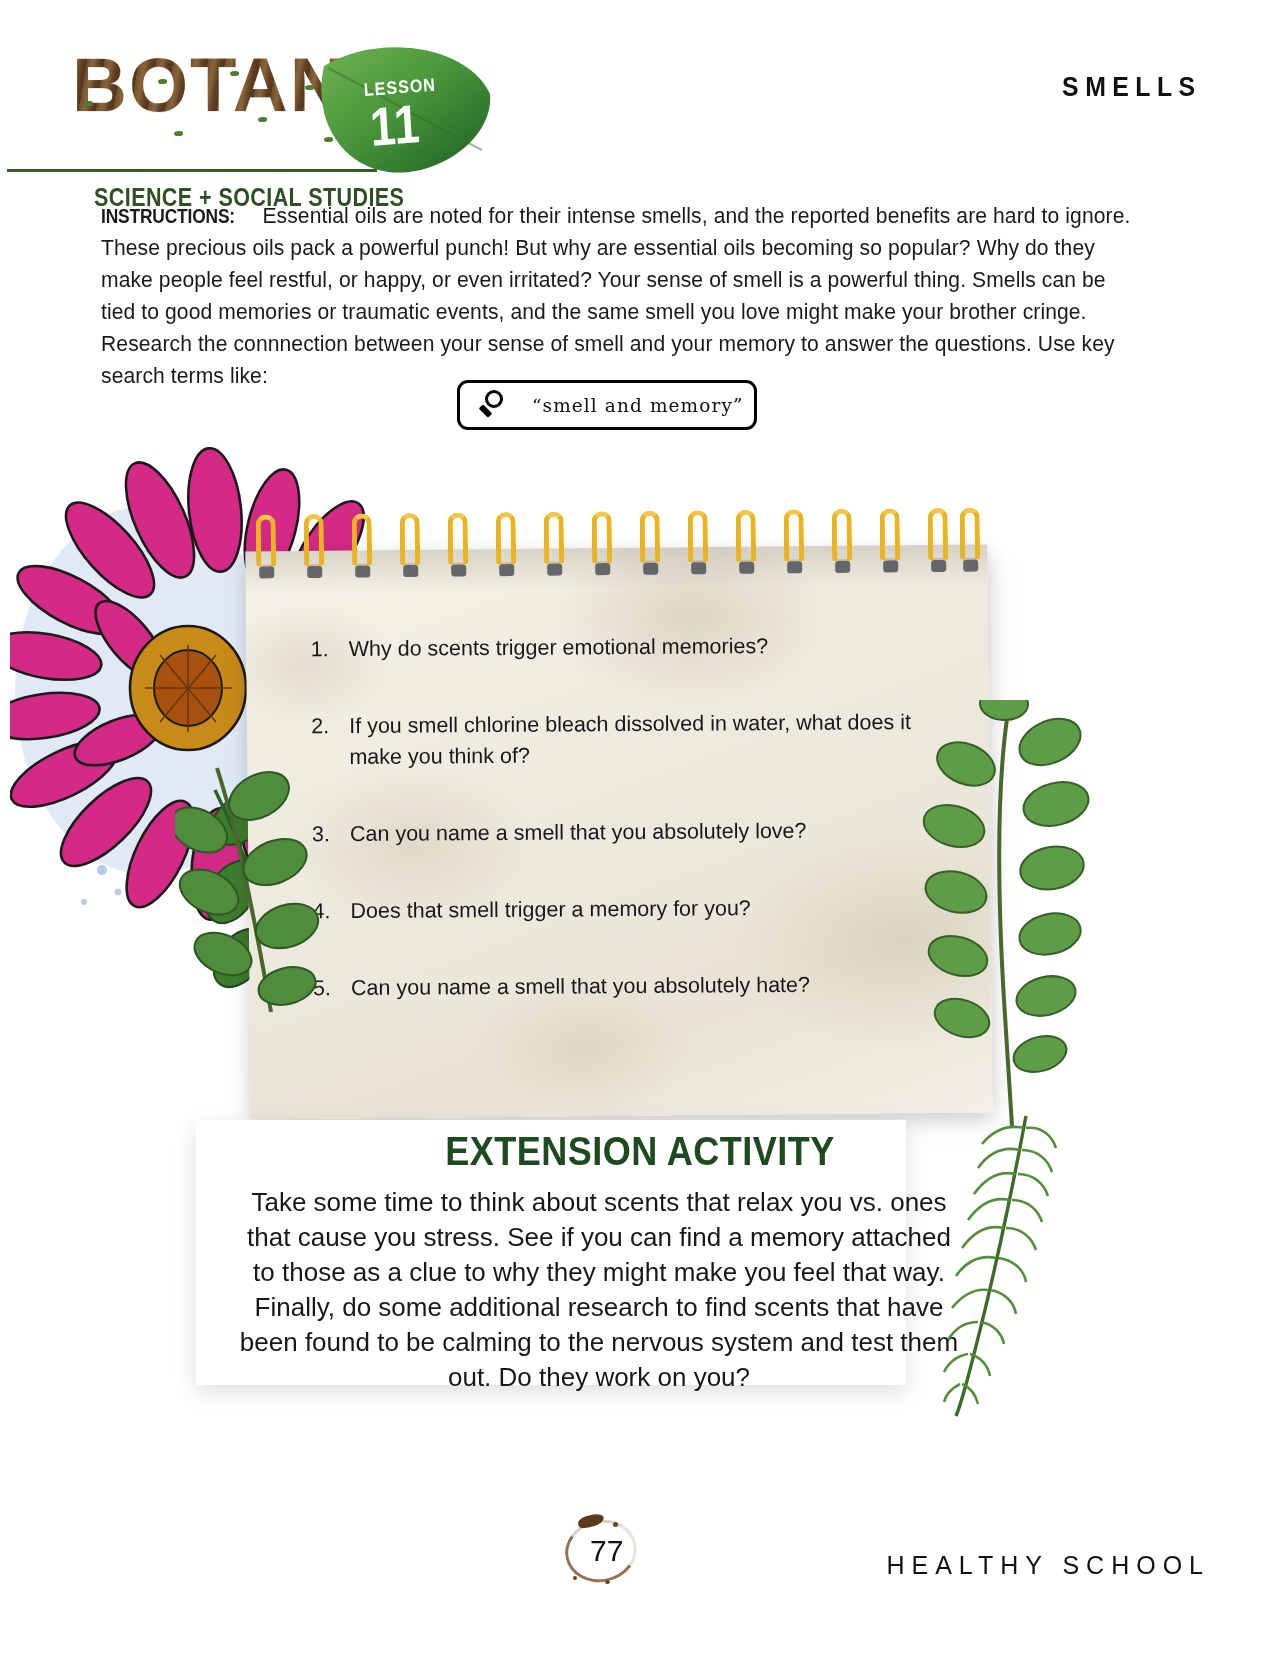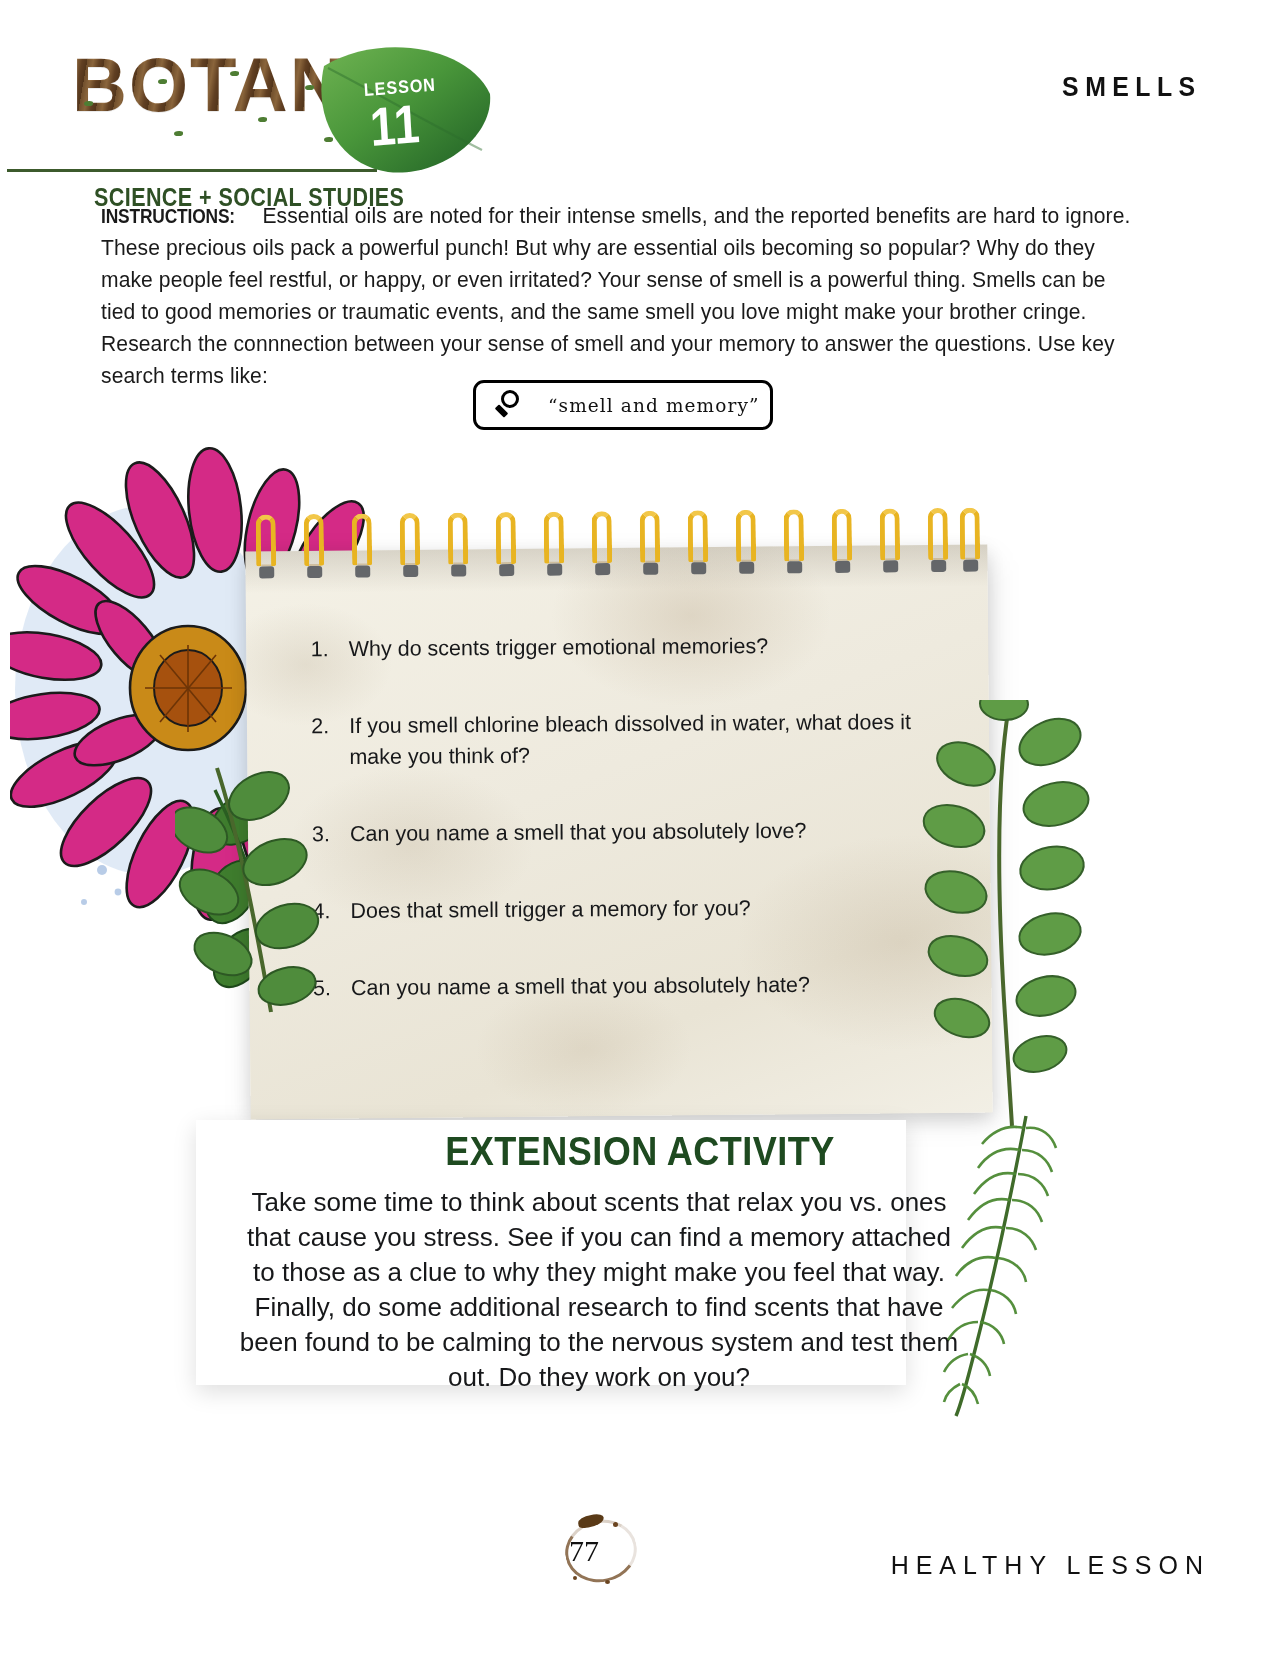--- a/index.html
+++ b/index.html
@@ -71,21 +71,21 @@
   .instructions b {
     font-weight:bold; letter-spacing:-0.2px; font-size:21px;
     transform: scaleX(0.84); display:inline-block; transform-origin:left center;
     margin-right:2px;
   }
 
   
   .search-pill {
     position:absolute; left:457px; top:380px; width:300px; height:50px;
     border:3px solid #000; border-radius:11px; background:#fff;
-    display:flex; align-items:center; padding-left:18px;margin-left:16px;
+    display:flex; align-items:center; padding-left:18px;
   }
   .mag-icon { width:34px; height:34px; position:relative; flex:0 0 34px; margin-top:-1px; }
   .mag-icon .glass {
     position:absolute; left:7px; top:2px; width:18px; height:18px;
     border:3.5px solid #000; border-radius:50%;
   }
   .mag-icon .handle {
     position:absolute; left:1px; top:20px; width:13px; height:6px; background:#000;
     transform: rotate(45deg); border-radius:1px;
   }
@@ -180,22 +180,22 @@
     border-top-color: rgba(110,70,30,0.25);
     border-right-color: rgba(110,70,30,0.15);
     transform: rotate(-12deg);
   }
   .coffee-blot {
     position:absolute; left:13px; top:-13px; width:26px; height:12px;
     background:#5a3a17; border-radius:60% 40% 70% 30%; transform:rotate(-9deg);
   }
   .coffee-dot { position:absolute; background:#6b4520; border-radius:50%; }
   .page-num {
-    position:absolute; left:4px; top:6px;
-    font-family:Liberation Serif, serif;
+    position:absolute; left:25px; top:6px;
+    font-family:Liberation Sans, sans-serif;
     font-size:30px; color:#111;
   }
   .foot-right {
     position:absolute; right:70px; bottom:78px;
     font-family:"Liberation Sans Narrow","Liberation Sans",sans-serif;
     font-size:25px; letter-spacing:7px; color:#111;
   }
 </style>
 </head>
 <body>
@@ -456,16 +456,16 @@
 
     <div class="page-num-wrap">
       <div class="coffee-ring"></div>
       <div class="coffee-blot"></div>
       <span class="coffee-dot" style="left:48px; top:-6px; width:5px; height:5px;"></span>
       <span class="coffee-dot" style="left:8px; top:48px; width:4px; height:4px;"></span>
       <span class="coffee-dot" style="left:40px; top:52px; width:5px; height:4px;"></span>
       <div class="page-num">77</div>
     </div>
 
-    <div class="foot-right">HEALTHY LESSON</div>
+    <div class="foot-right">HEALTHY SCHOOL</div>
   </div>
 
 </div>
 
 </body></html>

